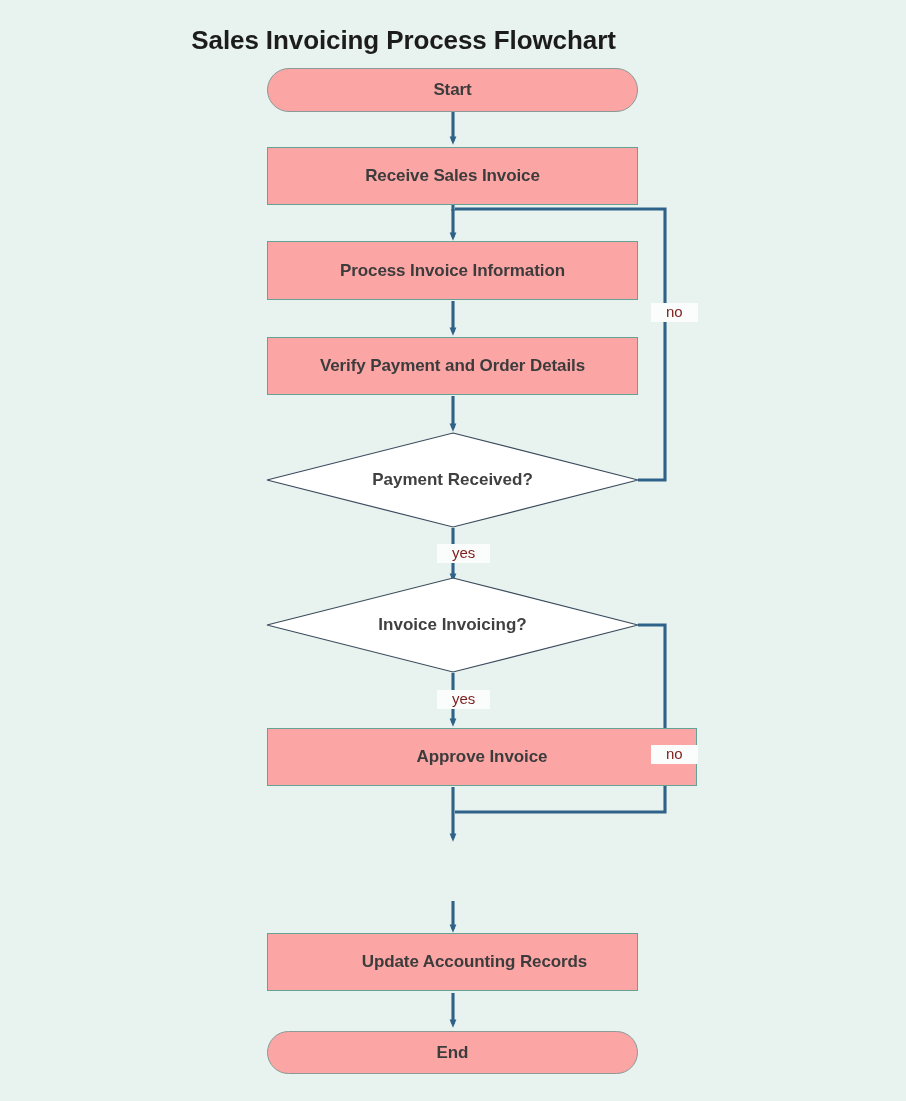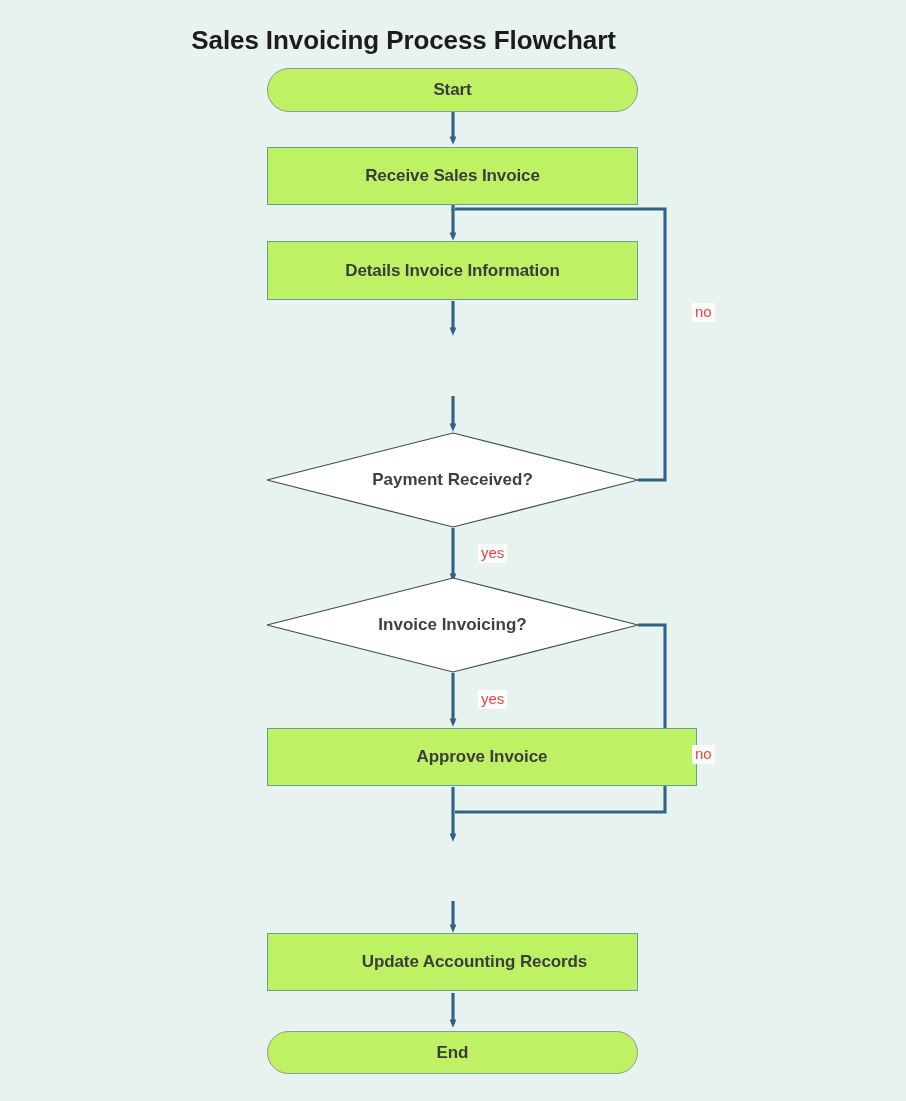--- a/index.html
+++ b/index.html
@@ -35,21 +35,21 @@
     text-align: center;
     font-size: 26px;
     font-weight: bold;
     color: #1c1c1c;
     letter-spacing: -0.1px;
     font-family: "Liberation Sans", sans-serif;
   }
   .node {
     position: absolute;
     box-sizing: border-box;
-    background: #bef264;
+    background: #fca5a5;
     display: flex;
     align-items: center;
     justify-content: center;
     font-size: 17px;
     font-weight: bold;
     color: #3c3c3c;
     font-family: "Liberation Sans", sans-serif;
     letter-spacing: -0.1px;
   }
   .node-terminal {
@@ -70,27 +70,26 @@
     font-family: "Liberation Sans", sans-serif;
     pointer-events: none;
   }
   .node-decision-label {
     position: relative;
     z-index: 2;
   }
   .edge-label {
     position: absolute;
     background: #fbfcfc;
-    color: #ef4444;
+    color: #7f1d1d;
     font-size: 15px;
     font-family: "Liberation Sans", sans-serif;
-    padding: 1px 3px;
+    padding: 1px 15px;
     line-height: 1.1;
     white-space: nowrap;
-    margin-left: 41px;
   }
 </style>
 </head>
 <body>
 
 <div id="flowchart-root">
 
   <div class="chart-title">Sales Invoicing Process Flowchart</div>
 
   <svg id="flow-svg" viewBox="0 0 906 1101" xmlns="http://www.w3.org/2000/svg">
@@ -134,23 +133,26 @@
 
   <div class="node node-terminal" style="left:267px; top:68px; width:371px; height:44px;">
     <span>Start</span>
   </div>
 
   <div class="node node-process" style="left:267px; top:147px; width:371px; height:58px;">
     <span>Receive Sales Invoice</span>
   </div>
 
   <div class="node node-process" style="left:267px; top:241px; width:371px; height:59px;">
-    <span>Details Invoice Information</span>
+    <span>Process Invoice Information</span>
   </div>
 
+  <div class="node node-process" style="left:267px; top:337px; width:371px; height:58px;">
+    <span>Verify Payment and Order Details</span>
+  </div>
 
   <div class="node-decision-wrap" style="left:267px; top:433px; width:371px; height:94px;">
     <span class="node-decision-label">Payment Received?</span>
   </div>
 
   <div class="node-decision-wrap" style="left:267px; top:578px; width:371px; height:94px;">
     <span class="node-decision-label">Invoice Invoicing?</span>
   </div>
 
   <div class="node node-process" style="left:267px; top:728px; width:430px; height:58px;">

